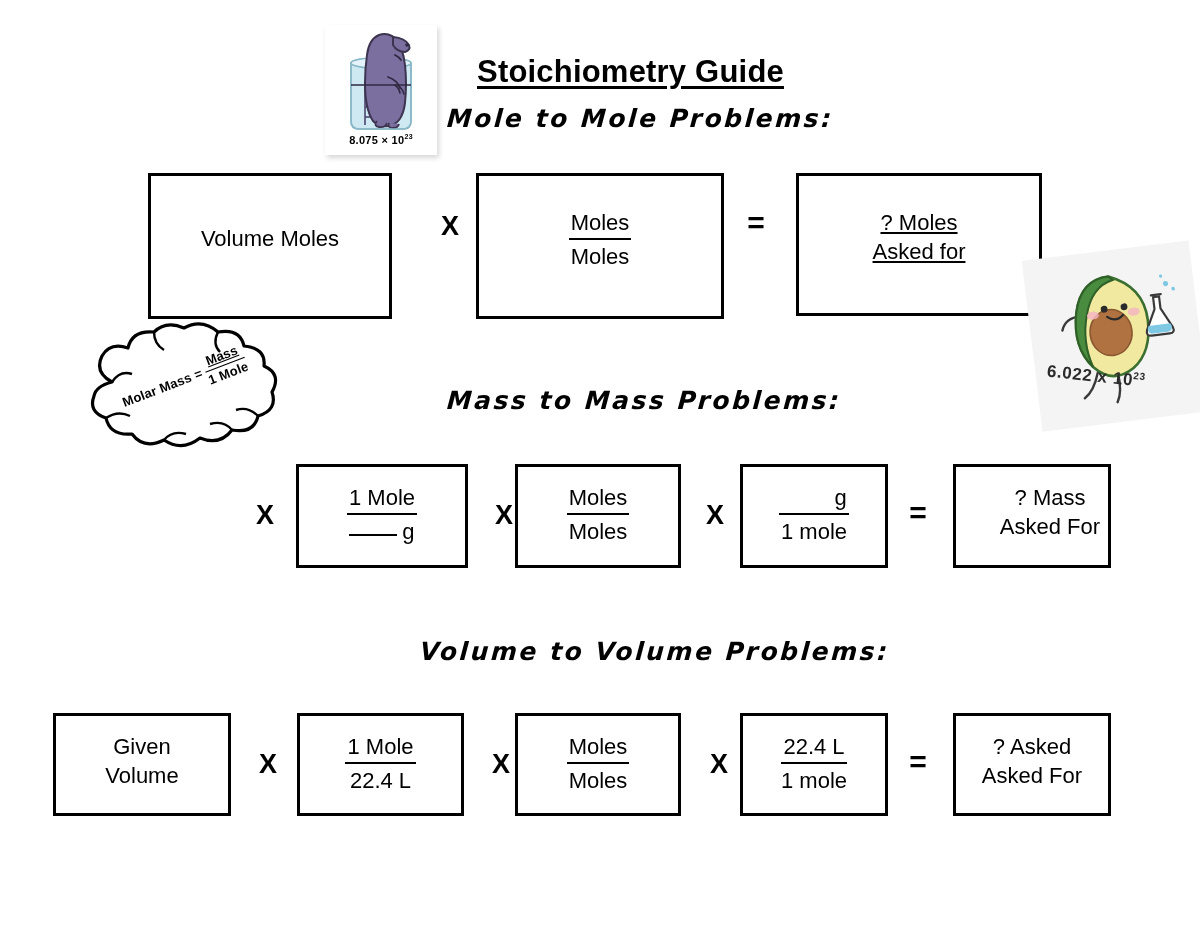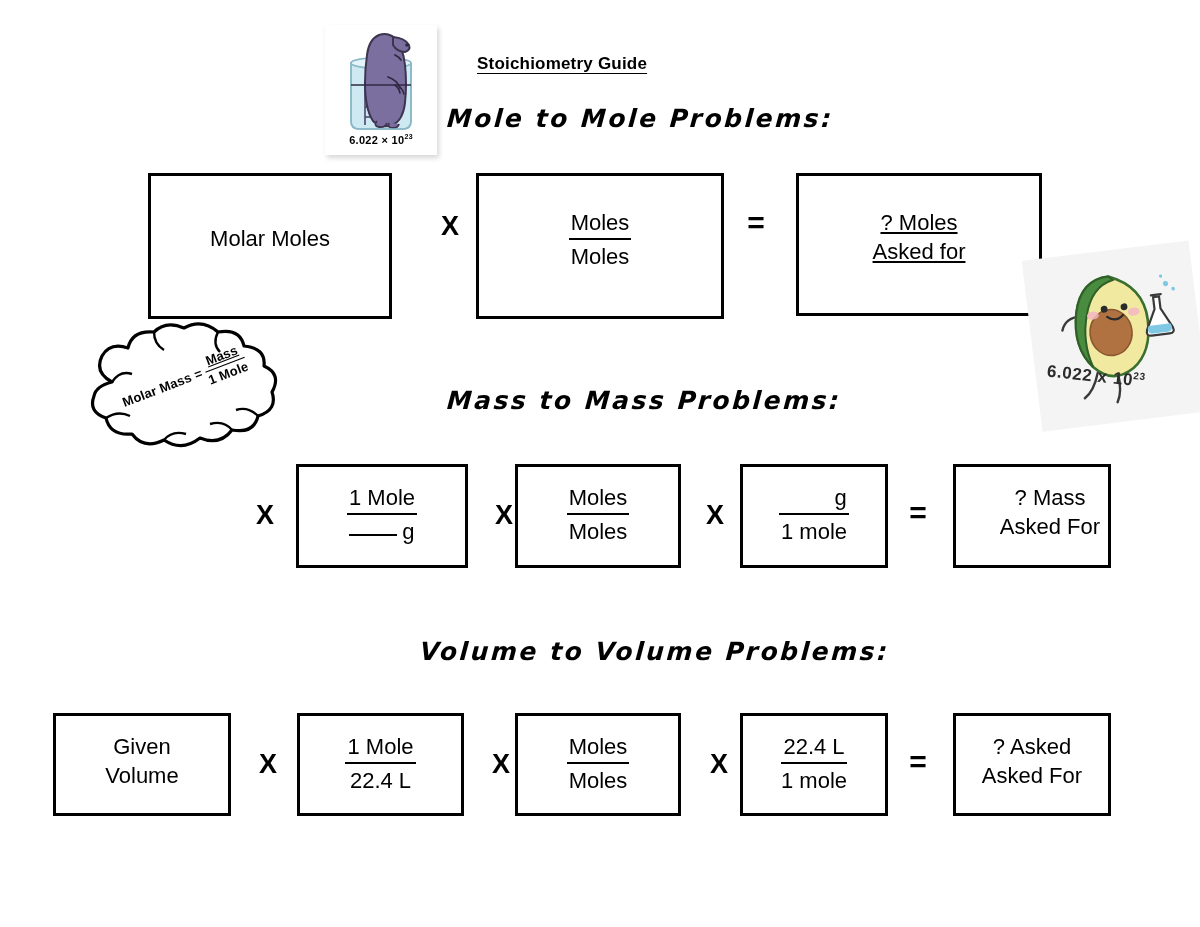--- a/index.html
+++ b/index.html
@@ -28,21 +28,21 @@
     height: 130px;
     background: #ffffff;
     box-shadow: 2px 3px 5px rgba(0,0,0,0.16);
   }
   .mole-card svg { display: block; }
 
   .guide-title {
     position: absolute;
     left: 477px;
     top: 54px;
-    font-size: 17px;
+    font-size: 31px;
     font-weight: bold;
     letter-spacing: 0.2px;
     text-decoration: underline;
     text-underline-offset: 4px;
     white-space: nowrap;
   }
 
   
   .section-heading {
     position: absolute;
@@ -180,33 +180,33 @@
       <path d="M70 60 q4 3 5 8" fill="none" stroke="#2e2840" stroke-width="1.6" stroke-linecap="round"></path>
       <path d="M75 62 q3 3 4 7" fill="none" stroke="#2e2840" stroke-width="1.6" stroke-linecap="round"></path>
 
       <path d="M52 96 q-4 5 2 6 q6 1 8 -4" fill="#7b6fa0" stroke="#3d3550" stroke-width="1.8"></path>
       <path d="M64 98 q-2 5 4 5 q5 0 6 -4" fill="#7b6fa0" stroke="#3d3550" stroke-width="1.8"></path>
 
       <path d="M26 38 L26 96 Q26 104 34 104 L78 104 Q86 104 86 96 L86 38" fill="none" stroke="#8ab8c8" stroke-width="1.6"></path>
       <line x1="26" y1="60" x2="86" y2="60" stroke="#2e2840" stroke-width="1.4"></line>
     </svg>
     <div style="position:absolute;left:0;top:108px;width:112px;text-align:center;font-size:11px;font-weight:bold;letter-spacing:0.3px;">
-      <span>6.022 × 10</span><sup style="font-size:7px;">23</sup>
+      <span>8.075 × 10</span><sup style="font-size:7px;">23</sup>
     </div>
   </div>
 
   <div class="guide-title">Stoichiometry Guide</div>
 
   <div class="section-heading" id="heading-mole">Mole to Mole Problems:</div>
   <div class="section-heading" id="heading-mass">Mass to Mass Problems:</div>
   <div class="section-heading" id="heading-volume">Volume to Volume Problems:</div>
 
   <div class="fbox" style="left:148px; top:173px; width:244px; height:146px;">
     <div class="inner" style="padding-top:48px;">
-      <span>Molar Moles</span>
+      <span>Volume Moles</span>
     </div>
   </div>
 
   <div class="op" style="left:432px; top:211px; width:36px;">X</div>
 
   <div class="fbox" style="left:476px; top:173px; width:248px; height:146px;">
     <div class="inner" style="padding-top:32px;">
       <span class="frac">
         <span class="num">Moles</span>
         <span class="den">Moles</span>

